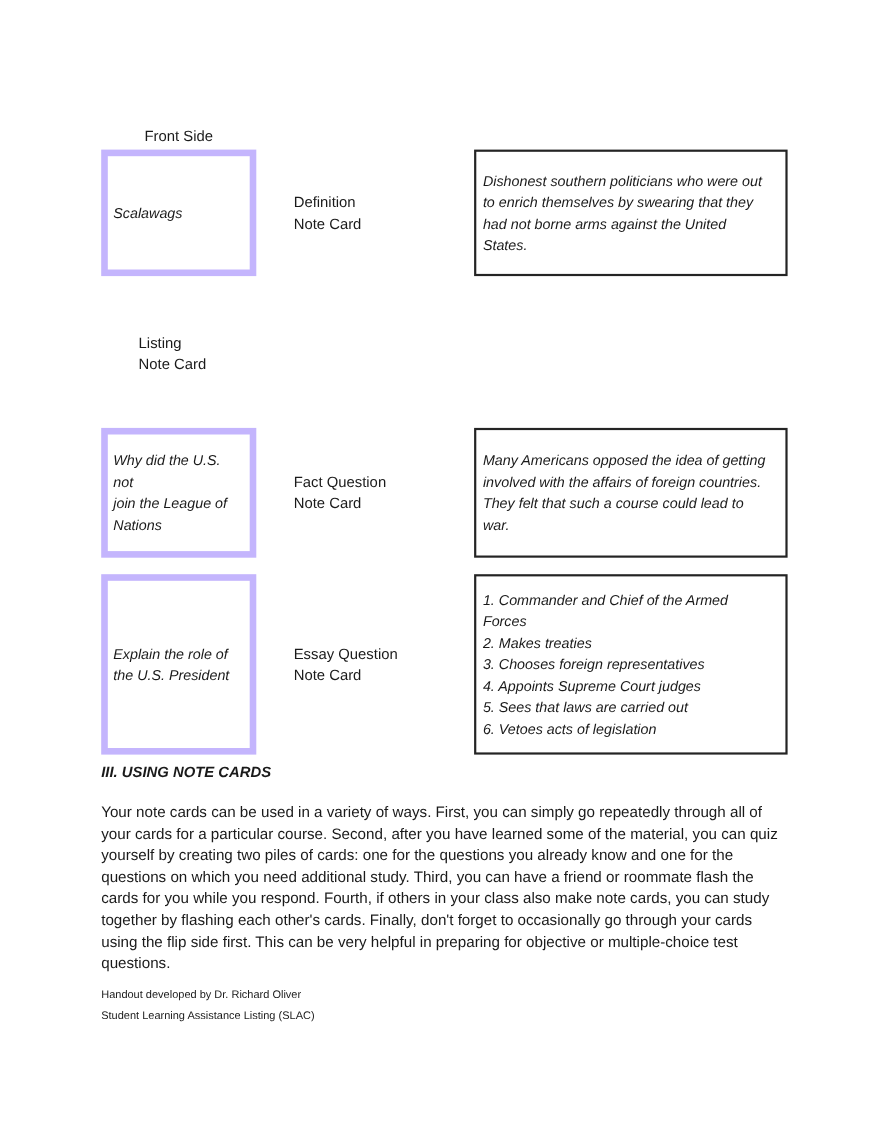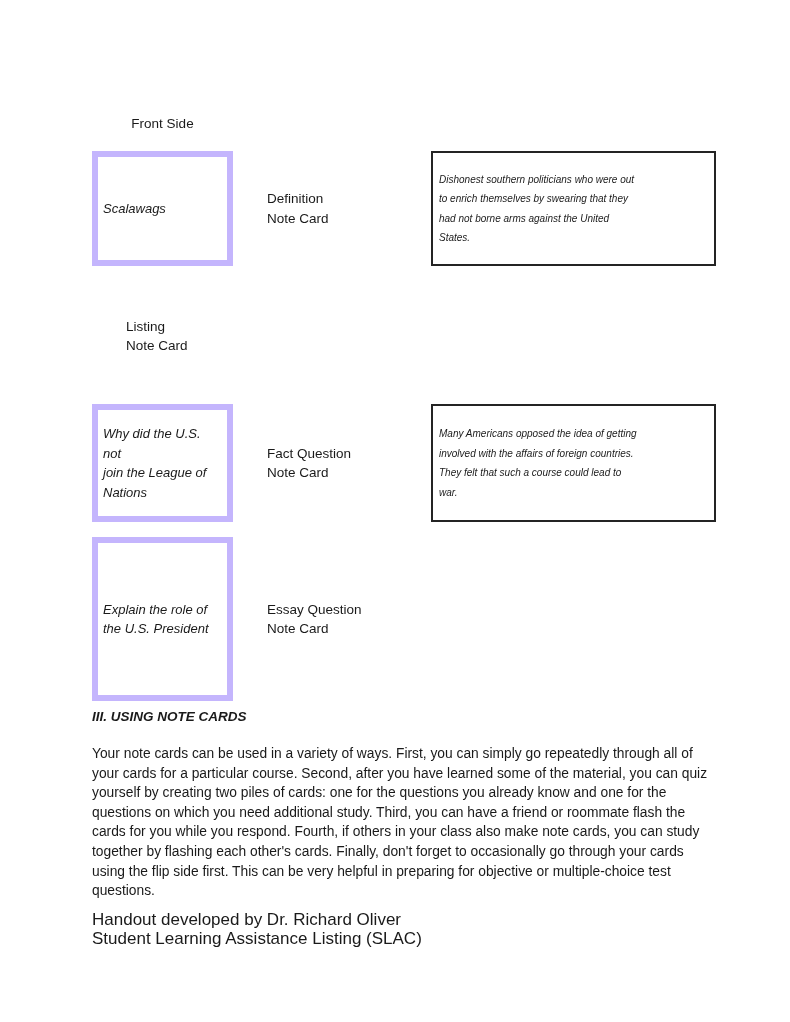--- a/index.html
+++ b/index.html
@@ -16,21 +16,21 @@
   }
   .page {
     box-sizing: border-box;
     width: 790px;
     height: 1022px;
     padding: 116px 0 0 92px;
   }
   
   .headers {
     display: flex;
-    margin-bottom: 19px;
+    margin-bottom: 4px;
     font-size: 13.5px;
     line-height: 16px;
     align-items: flex-end;
   }
   .front-header { width: 141px; text-align: center; }
   .header-spacer { width: 177px; }
   .flip-header { width: 285px; text-align: center; }
 
   .card-row {
     display: flex;
@@ -64,42 +64,42 @@
     white-space: pre-line;
   }
   .flip-card {
     box-sizing: border-box;
     width: 285px;
     border: 2px solid #242424;
     display: flex;
     align-items: center;
     padding: 4px 4px 4px 6px;
     font-style: italic;
-    font-size: 10px;
+    font-size: 13px;
     line-height: 19.5px;
     white-space: pre-line;
   }
 
   
   .section-heading {
     margin-top: 8px;
     font-size: 13.5px;
     font-weight: bold;
     font-style: italic;
     line-height: 16px;
   }
   .body-paragraph {
     margin-top: 19px;
     width: 618px;
     font-size: 13.8px;
     line-height: 19.6px;
   }
   .credits {
     margin-top: 9px;
-    font-size: 17px;
+    font-size: 10px;
     line-height: 19.5px;
   }
 </style>
 </head>
 <body>
 
 <div class="page">
 
   <div class="headers">
     <div class="front-header">Front Side</div>
@@ -131,20 +131,27 @@
 involved with the affairs of foreign countries.
 They felt that such a course could lead to
 war.</div>
   </div>
 
   <div class="card-row h4">
     <div class="front-card">Explain the role of
 the U.S. President</div>
     <div class="type-label">Essay Question
 Note Card</div>
+    <div class="flip-card">1. Commander and Chief of the Armed
+Forces
+2. Makes treaties
+3. Chooses foreign representatives
+4. Appoints Supreme Court judges
+5. Sees that laws are carried out
+6. Vetoes acts of legislation</div>
   </div>
 
   <div class="section-heading">III. USING NOTE CARDS</div>
 
   <div class="body-paragraph">Your note cards can be used in a variety of ways. First, you can simply go repeatedly through all of your cards for a particular course. Second, after you have learned some of the material, you can quiz yourself by creating two piles of cards: one for the questions you already know and one for the questions on which you need additional study. Third, you can have a friend or roommate flash the cards for you while you respond. Fourth, if others in your class also make note cards, you can study together by flashing each other's cards. Finally, don't forget to occasionally go through your cards using the flip side first. This can be very helpful in preparing for objective or multiple-choice test questions.</div>
 
   <div class="credits">
     <div>Handout developed by Dr. Richard Oliver</div>
     <div>Student Learning Assistance Listing (SLAC)</div>
   </div>

